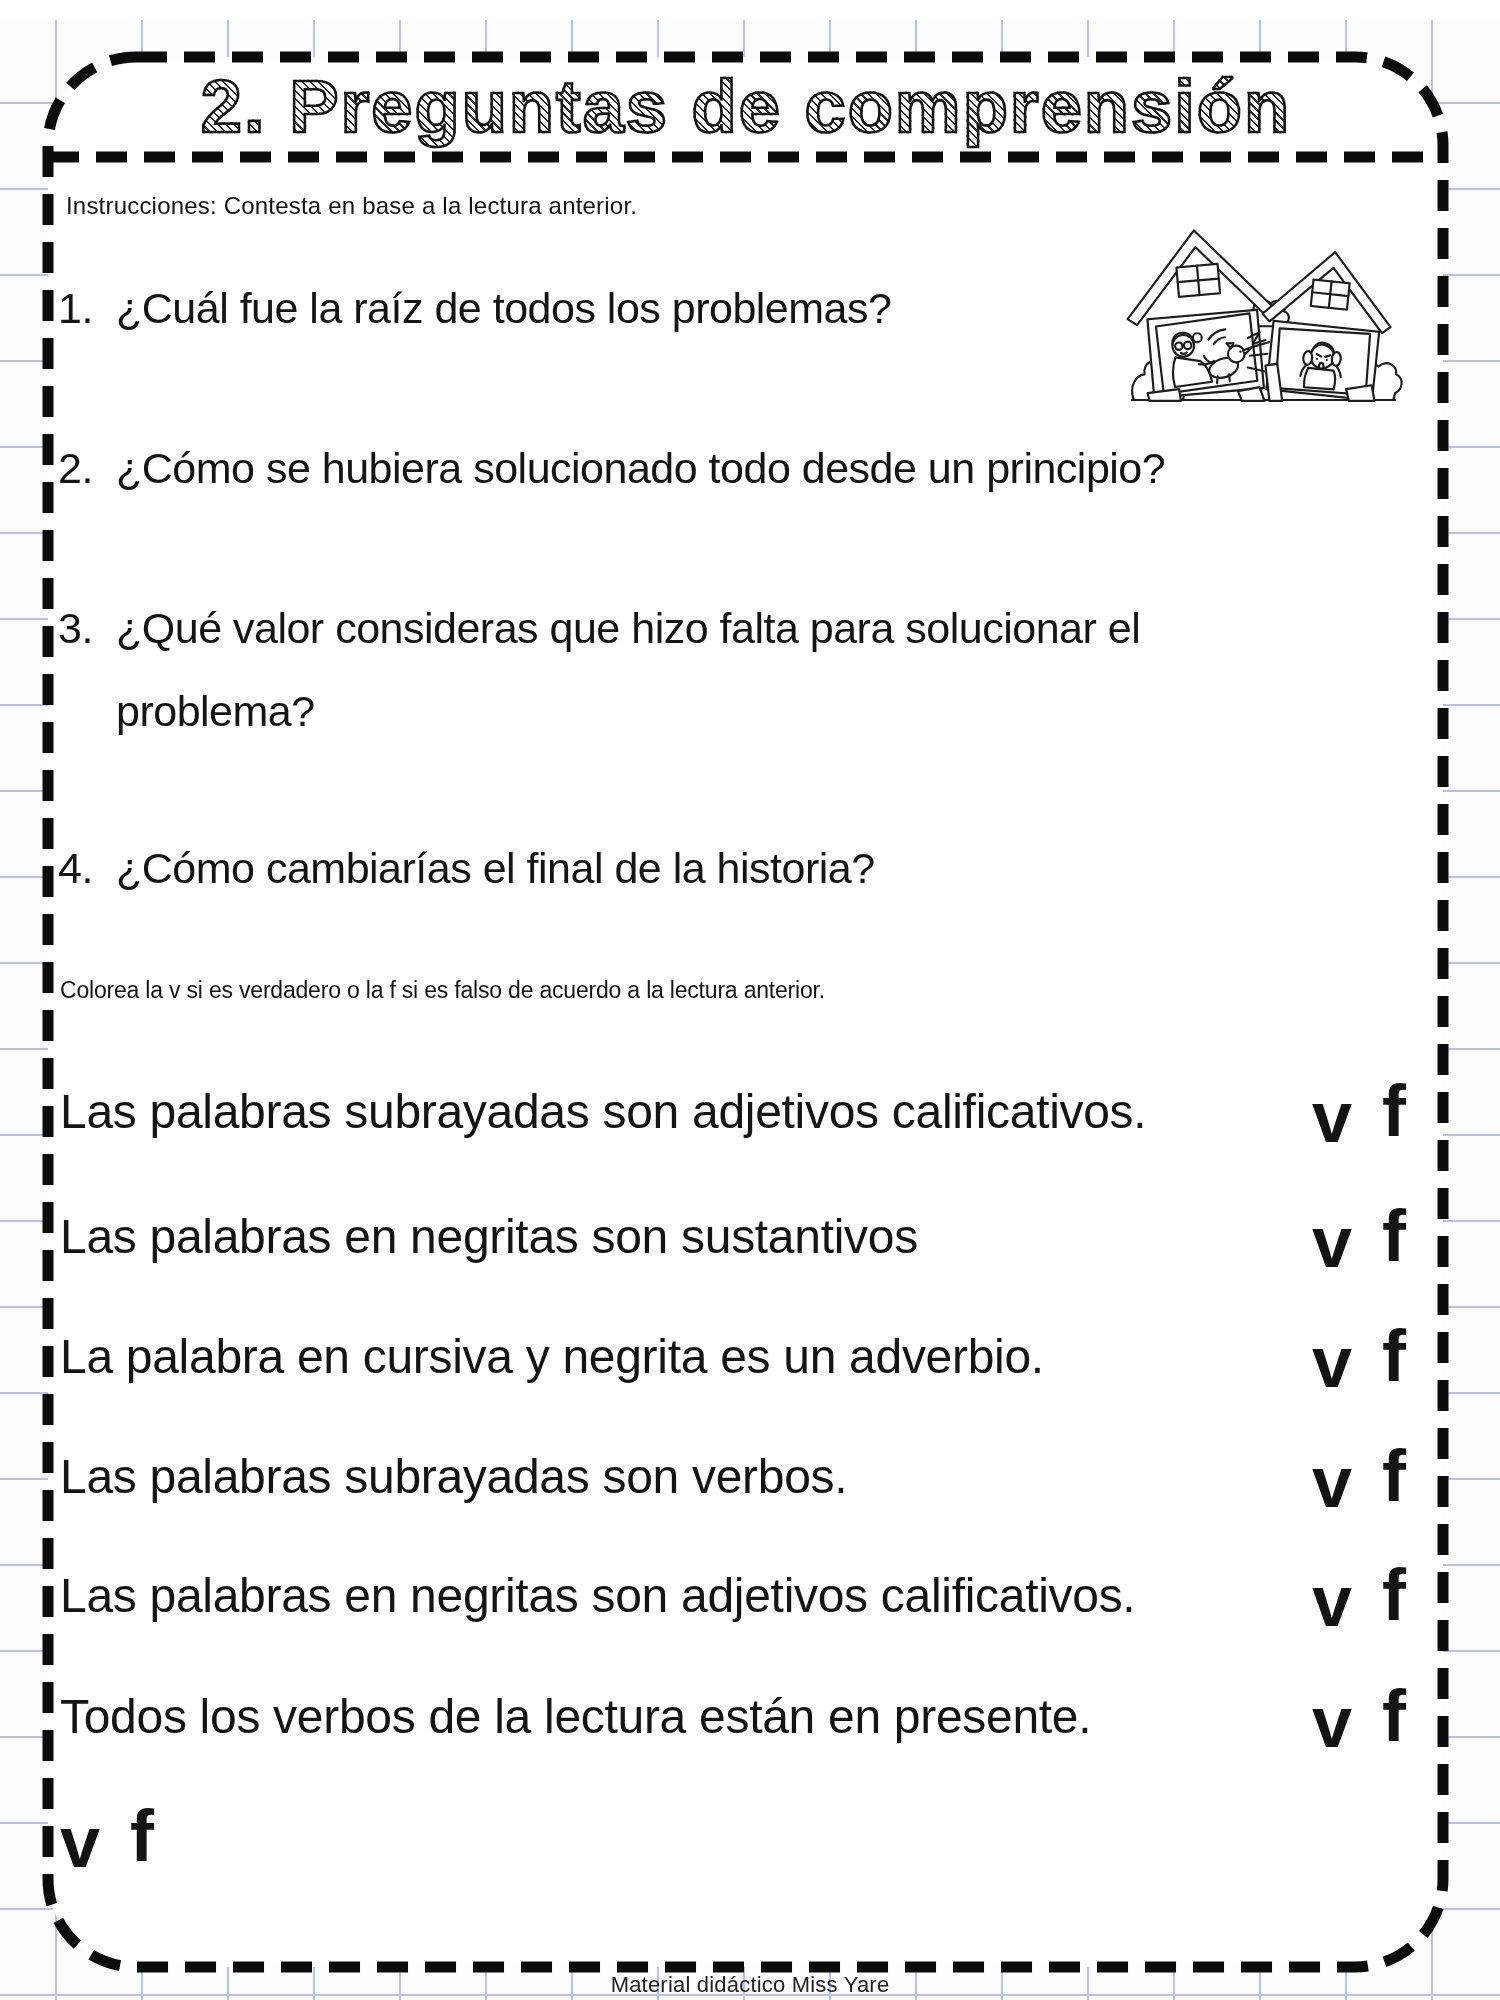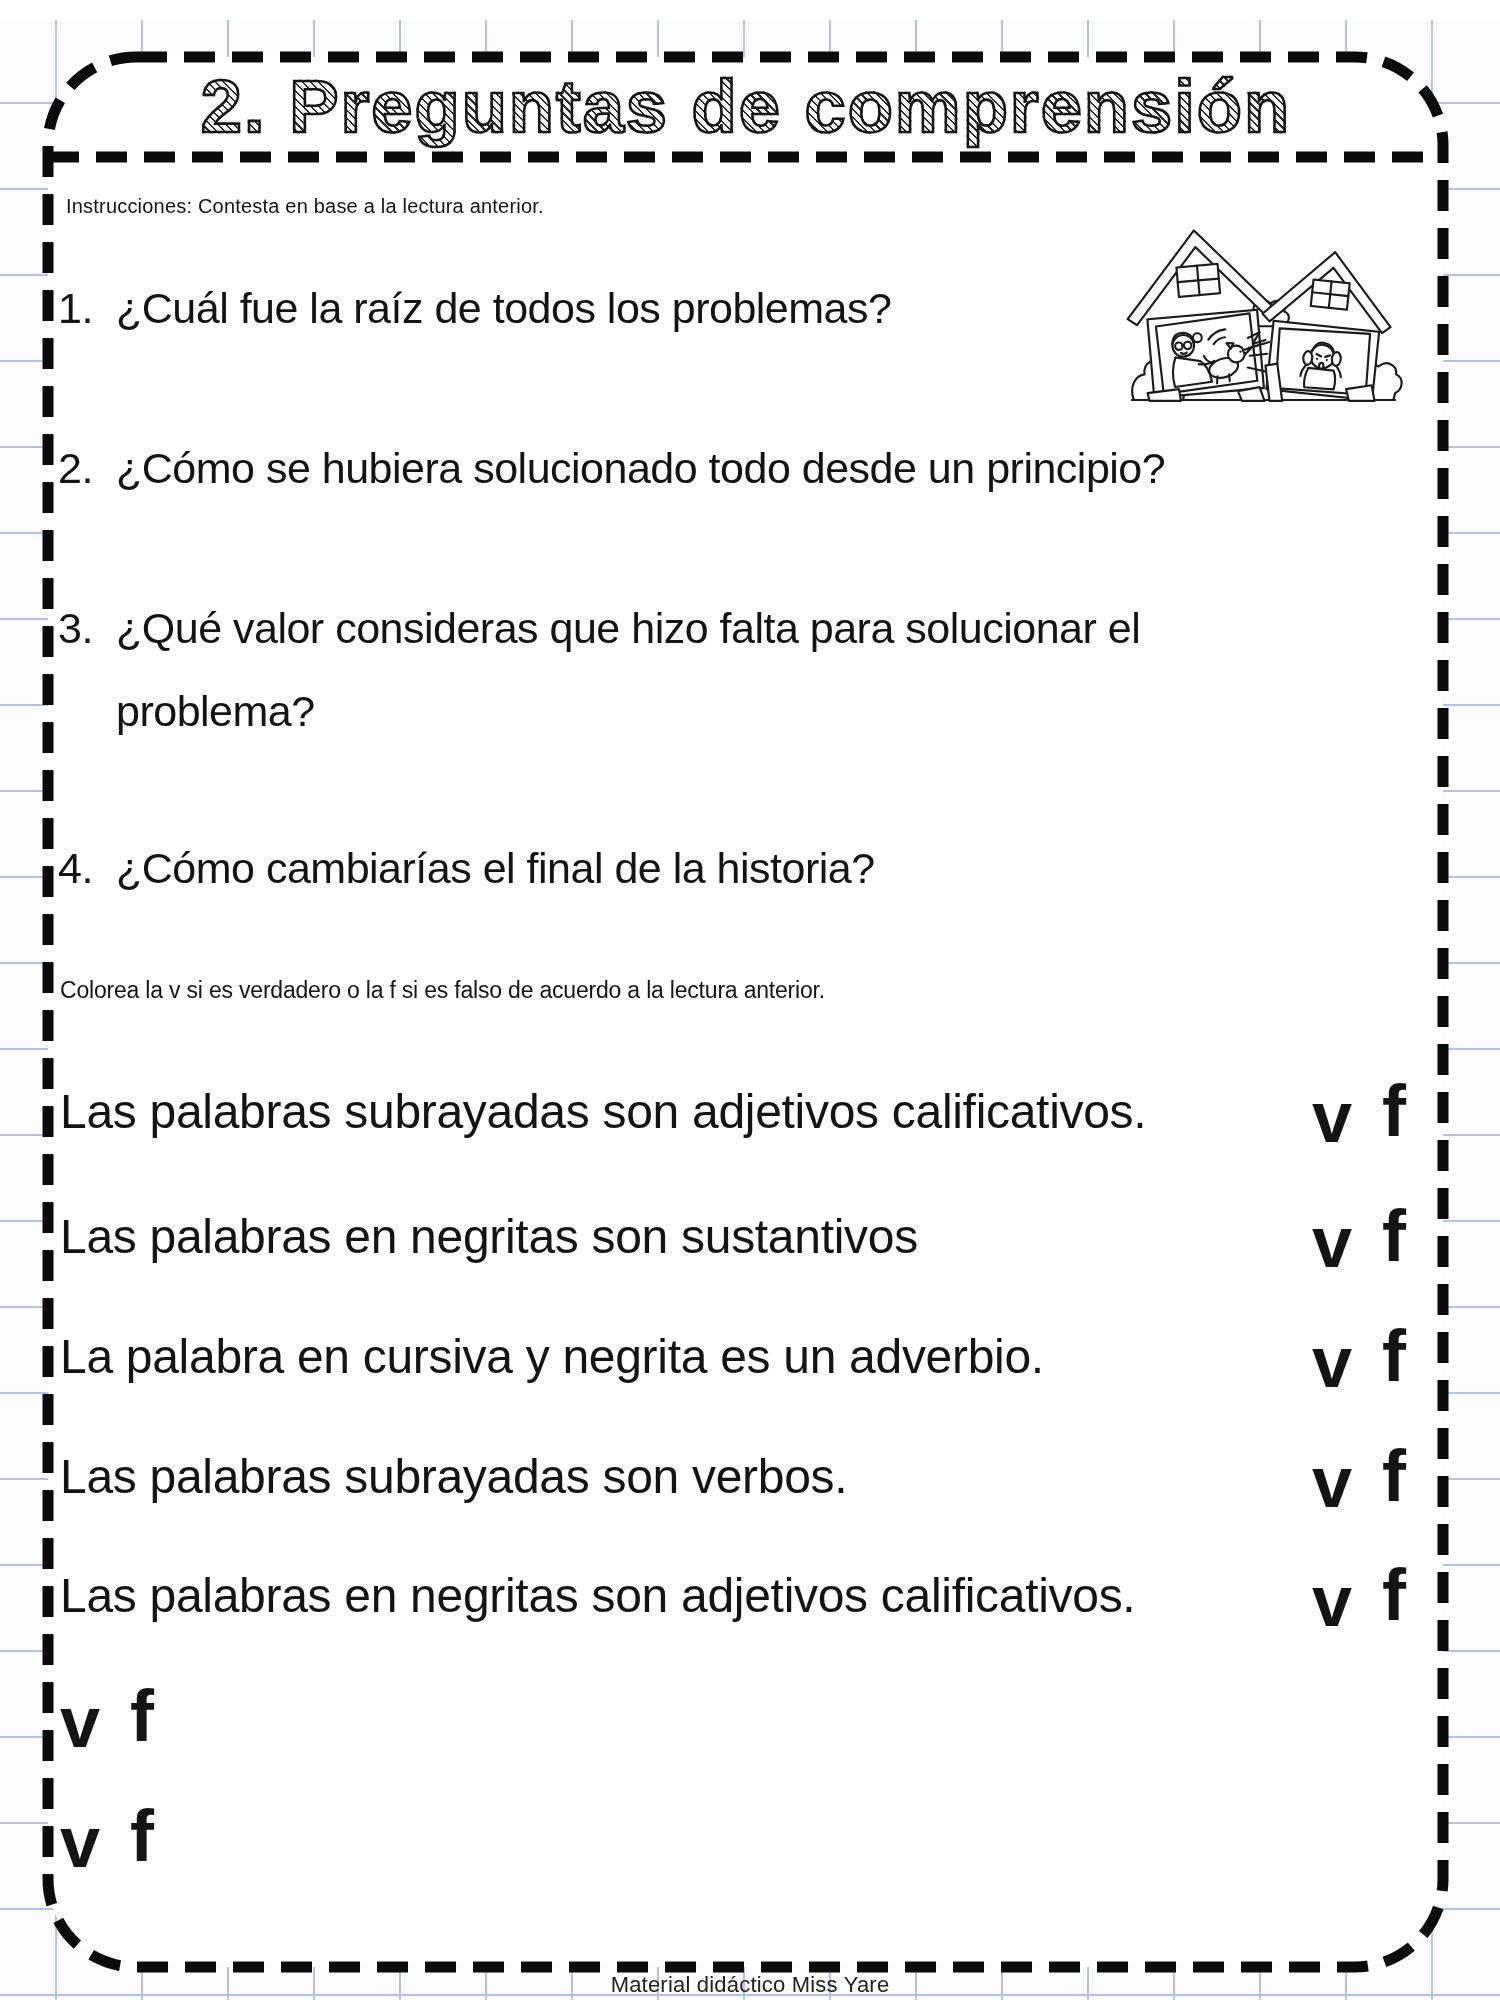--- a/index.html
+++ b/index.html
@@ -33,21 +33,21 @@
       color:transparent;
       -webkit-text-stroke:2.6px #151515;
       background-image:repeating-linear-gradient(45deg, #2a2a2a 0 1.6px, rgba(0,0,0,0) 1.6px 5.6px);
       -webkit-background-clip:text;
       background-clip:text;
     }
   }
 
   .instructions {
     position:absolute; left:66px; top:166px;
-    font-size:20px; line-height:40px; letter-spacing:.2px;
+    font-size:24px; line-height:40px; letter-spacing:.2px;
   }
 
   .question-row {
     position:absolute; left:58px; display:flex;
     font-size:43px; line-height:83px; letter-spacing:-.5px;
   }
   .q-num { width:58px; flex:none; }
   .q-text { width:1160px; }
 
   .colorea {
@@ -215,20 +215,21 @@
     </span>
   </div>
   <div class="tf-row" style="top:1523px">
     <span class="tf-text">Las palabras en negritas son adjetivos calificativos.</span>
     <span class="vf">
       <span class="v-letter">v</span>
       <span class="f-letter">f</span>
     </span>
   </div>
   <div class="tf-row" style="top:1644px">
+    <span class="tf-text">Todos los verbos de la lectura están en presente.</span>
     <span class="vf">
       <span class="v-letter">v</span>
       <span class="f-letter">f</span>
     </span>
   </div>
   <div class="tf-row" style="top:1764px">
     <span class="vf">
       <span class="v-letter">v</span>
       <span class="f-letter">f</span>
     </span>

